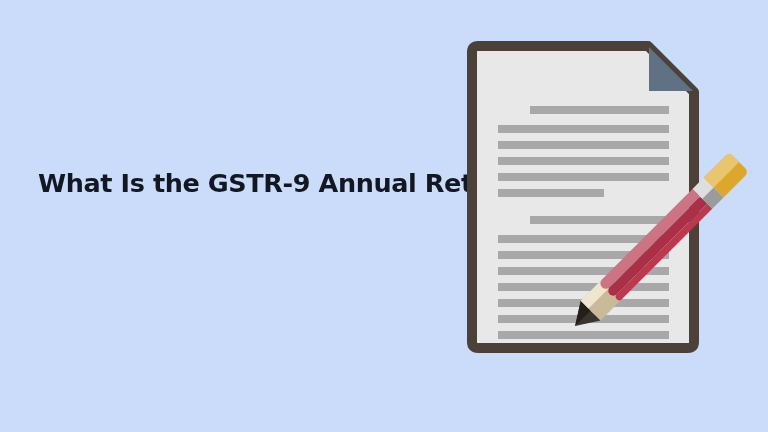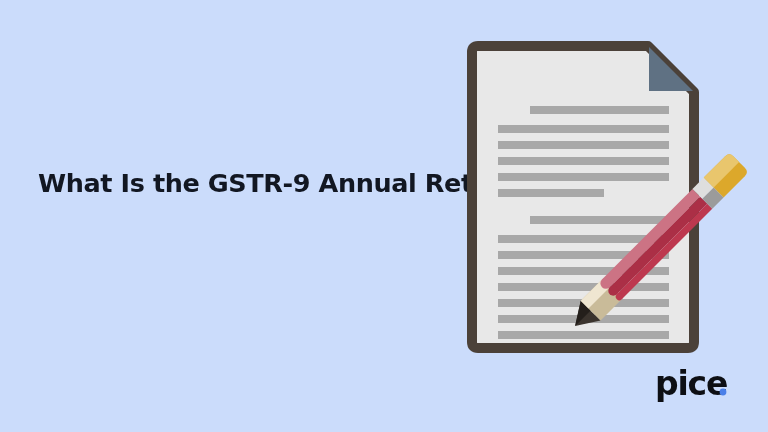--- a/index.html
+++ b/index.html
@@ -122,20 +122,14 @@
         <rect x="180" y="-28" width="16" height="14" fill="#dedede"></rect>
         <rect x="180" y="-14" width="16" height="14" fill="#9b9b9b"></rect>
 
         <path d="M 196 -28 L 226 -28 Q 232 -28 232 -22 L 232 -6 Q 232 0 226 0 L 196 0 Z" fill="#dca82b"></path>
         <path d="M 196 -28 L 226 -28 Q 232 -28 232 -22 L 232 -14 L 196 -14 Z" fill="#e9c66d"></path>
       </g>
 
     </svg>
   </div>
 
-  <div id="brand-logo">
-    <svg viewBox="0 0 100 46" xmlns="http://www.w3.org/2000/svg">
-      <text x="0" y="33" font-family="DejaVu Sans, sans-serif" font-size="33" font-weight="600" letter-spacing="-1.2" fill="#0d0f14">pice</text>
-      <circle cx="68" cy="30" r="3.4" fill="#4a7fe8"></circle>
-    </svg>
-  </div>
 
 </div>
 
 </body></html>

